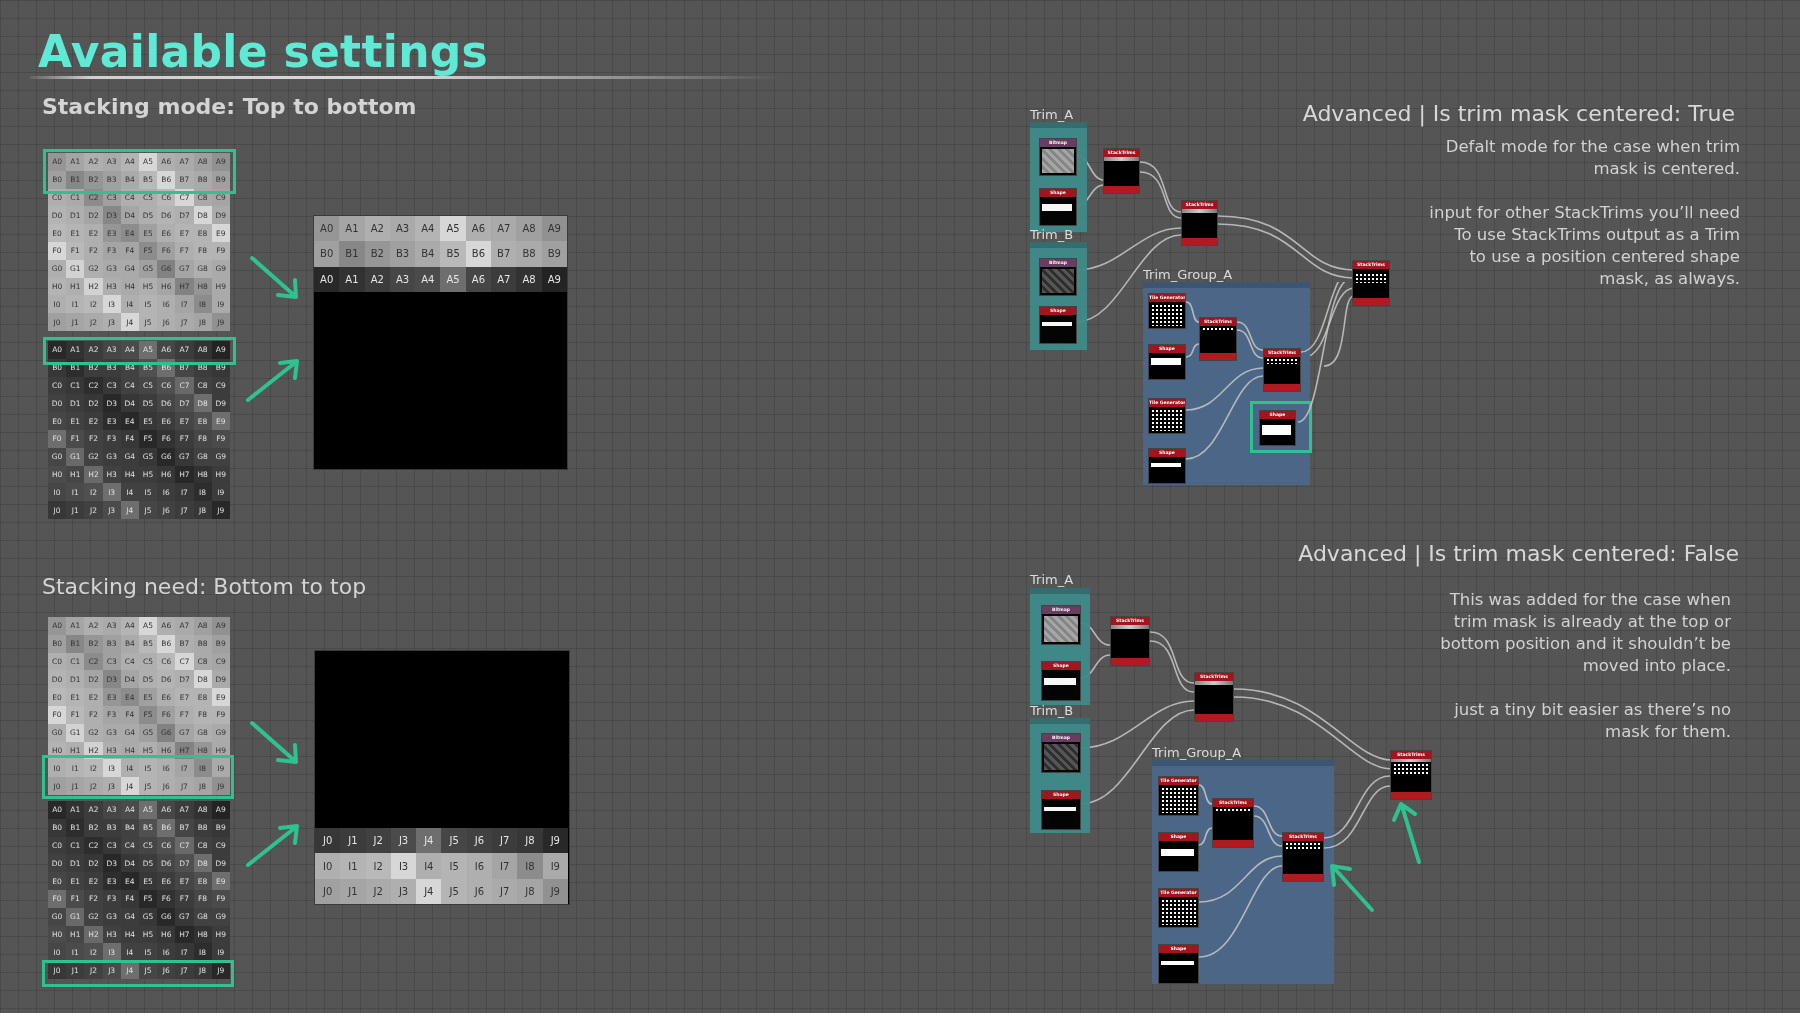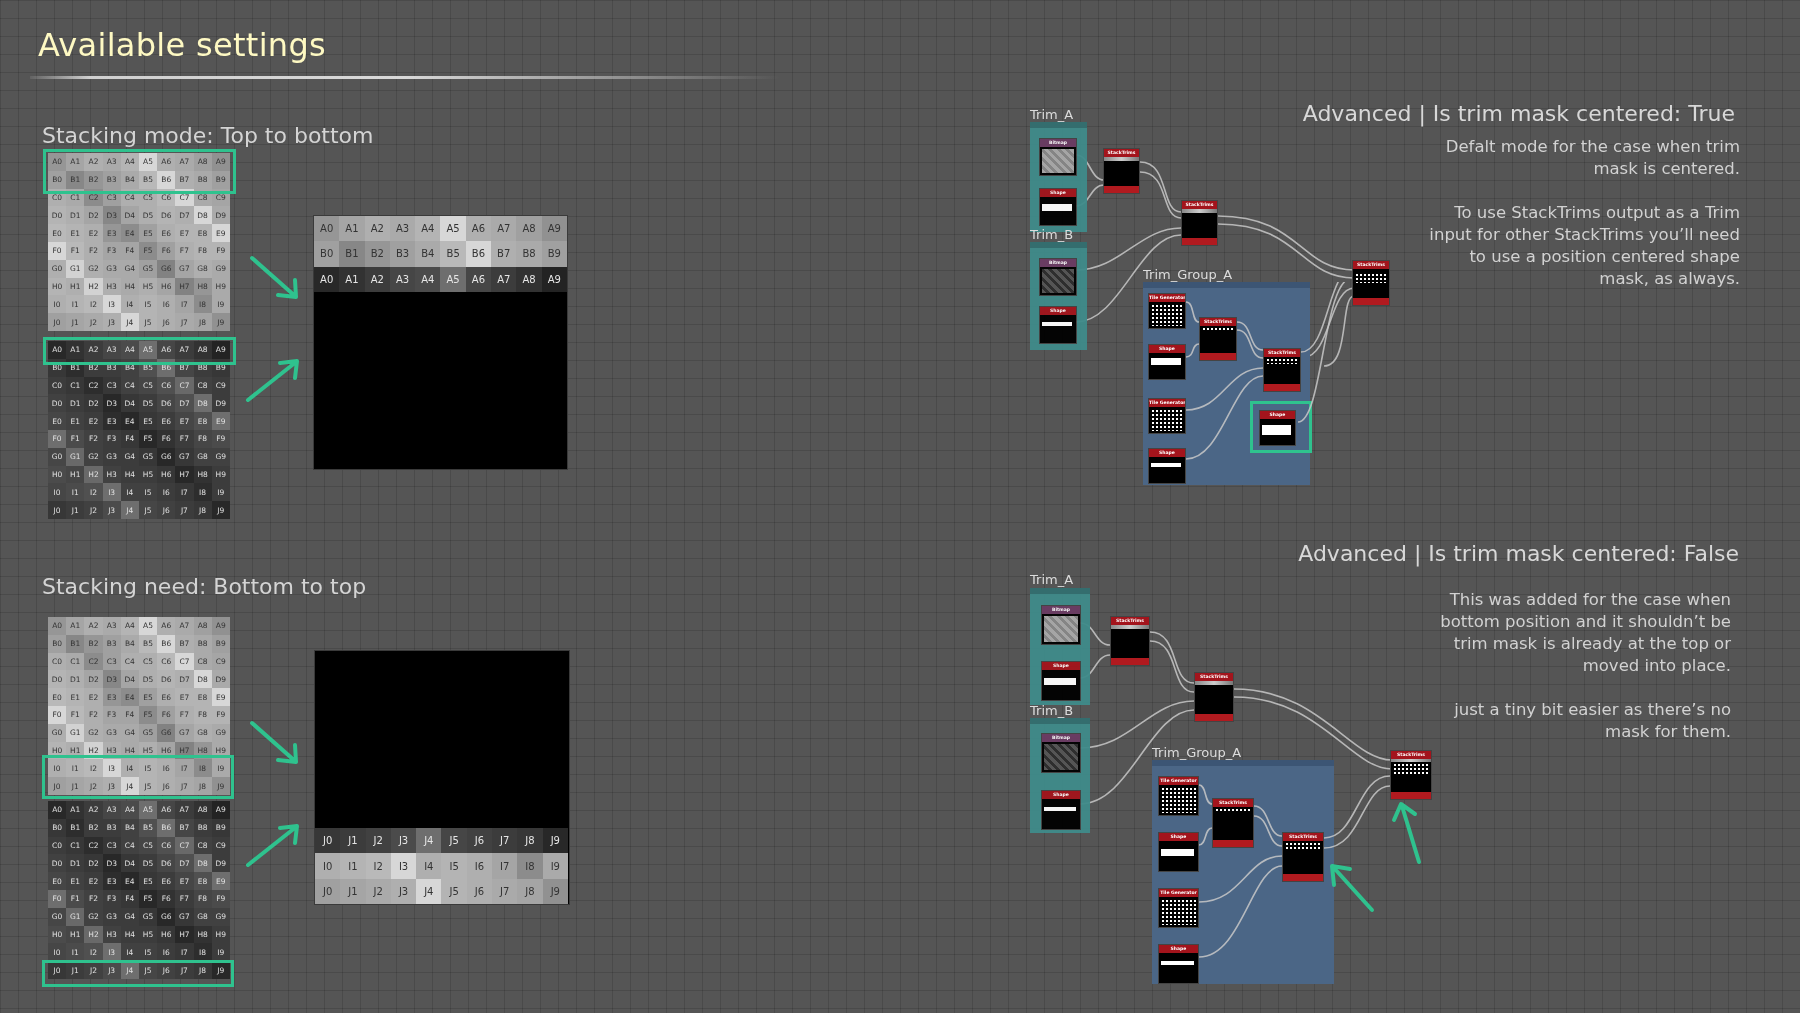--- a/index.html
+++ b/index.html
@@ -7,21 +7,21 @@
     width:1800px; height:1013px; overflow:hidden; position:relative;
     background-color:#555555;
     background-image:
       linear-gradient(to right, rgba(0,0,0,0.13) 1px, transparent 1px),
       linear-gradient(to bottom, rgba(0,0,0,0.13) 1px, transparent 1px);
     background-size:18px 18px;
     font-family:"DejaVu Sans", sans-serif;
     color:#d8d8d8;
   }
   .abs { position:absolute; }
-  .title { left:38px; top:26px; font-size:32px; color:#fef9c3; letter-spacing:0.3px; }
+  .title { left:38px; top:26px; font-size:44px; color:#5eead4; letter-spacing:0.3px;font-weight:bold; }
   .sep { left:30px; top:76px; width:750px; height:3px;
     background:linear-gradient(to right, rgba(220,220,220,0.1), #cfcfcf 8%, #d8d8d8 50%, rgba(200,200,200,0.5) 80%, rgba(200,200,200,0)); }
   .h2 { font-size:22px; color:#d4d4d4; }
   .grid { display:grid; grid-template-columns:repeat(10, 18.2px); }
   .cell { height:17.8px; font-size:7.5px; display:flex; align-items:center; justify-content:center; }
   .hl { border:3px solid #2fc28e; box-sizing:border-box; }
   .panel { background:#000; border:1px solid #3a3a3a; box-sizing:border-box; overflow:hidden; }
   .rgrid { display:grid; grid-template-columns:repeat(10, 25.3px); }
   .rcell { height:25.3px; font-size:10px; display:flex; align-items:center; justify-content:center; }
   .arrow { stroke:#2fc28e; stroke-width:4; fill:none; stroke-linecap:round; stroke-linejoin:round; }
@@ -47,21 +47,21 @@
   .para { font-size:16.5px; line-height:22px; color:#d2d2d2; text-align:right; }
   .wire { stroke:#c8c8c8; stroke-width:1.6; fill:none; opacity:0.85; }
   .hl-node { border:3px solid #2fc28e; box-sizing:border-box; }
 </style>
 </head>
 <body>
 
 <div class="abs title">Available settings</div>
 <div class="abs sep"></div>
 
-<div class="abs h2" style="left:42px; top:123px;">Stacking mode: Top to bottom</div>
+<div class="abs h2" style="left:42px; top:94px;font-weight:bold;">Stacking mode: Top to bottom</div>
 
 <div class="abs grid" id="g1-light" style="left:48px; top:153px;">
     <div class="cell" style="background: rgb(150, 150, 150); color: rgb(51, 51, 51);">A0</div>
     <div class="cell" style="background: rgb(165, 165, 165); color: rgb(51, 51, 51);">A1</div>
     <div class="cell" style="background: rgb(175, 175, 175); color: rgb(51, 51, 51);">A2</div>
     <div class="cell" style="background: rgb(170, 170, 170); color: rgb(51, 51, 51);">A3</div>
     <div class="cell" style="background: rgb(180, 180, 180); color: rgb(51, 51, 51);">A4</div>
     <div class="cell" style="background: rgb(215, 215, 215); color: rgb(51, 51, 51);">A5</div>
     <div class="cell" style="background: rgb(175, 175, 175); color: rgb(51, 51, 51);">A6</div>
     <div class="cell" style="background: rgb(170, 170, 170); color: rgb(51, 51, 51);">A7</div>
@@ -550,22 +550,22 @@
       <div class="rcell" style="background: rgb(165, 165, 165); color: rgb(51, 51, 51);">J8</div>
       <div class="rcell" style="background: rgb(145, 145, 145); color: rgb(51, 51, 51);">J9</div>
     </div>
 </div>
 
 <div class="abs adv-title" style="right:65px; top:101px;">Advanced | Is trim mask centered: True</div>
 <div class="abs para" style="right:60px; top:136px; width:420px;">
   <div>Defalt mode for the case when trim</div>
   <div>mask is centered.</div>
   <div style="height:22px"></div>
+  <div>input for other StackTrims you’ll need</div>
   <div>To use StackTrims output as a Trim</div>
-  <div>input for other StackTrims you’ll need</div>
   <div>to use a position centered shape</div>
   <div>mask, as always.</div>
 </div>
 
 <svg class="abs" style="left:1020px; top:100px;" width="400" height="400">
   <path class="wire" d="M56 55 C70 55,70 80,84 80"></path>
   <path class="wire" d="M56 106 C70 106,70 85,84 85"></path>
   <path class="wire" d="M120 62 C150 62,140 112,161 112"></path>
   <path class="wire" d="M120 72 C150 72,140 118,161 118"></path>
   <path class="wire" d="M56 170 C100 170,120 128,161 128"></path>
@@ -657,22 +657,22 @@
   <path class="wire" d="M94 48 C110 48,105 76,120 76"></path>
   <path class="wire" d="M43 128 C80 128,85 86,120 86"></path>
   <path class="wire" d="M43 177 C80 177,90 94,120 94"></path>
   <path class="wire" d="M158 70 C185 70,185 -12,209 -12"></path>
   <path class="wire" d="M155 140 C180 140,180 -4,209 -4"></path>
 </svg>
 
 <div class="abs adv-title" style="right:61px; top:541px;">Advanced | Is trim mask centered: False</div>
 <div class="abs para" style="right:69px; top:589px; width:420px;">
   <div>This was added for the case when</div>
+  <div>trim mask is already at the top or</div>
   <div>bottom position and it shouldn’t be</div>
-  <div>trim mask is already at the top or</div>
   <div>moved into place.</div>
   <div style="height:22px"></div>
   <div>just a tiny bit easier as there’s no</div>
   <div>mask for them.</div>
 </div>
 
 <svg class="abs" style="left:1020px; top:565px;" width="440" height="300">
   <path class="wire" d="M60 58 C75 58,75 80,90 80"></path>
   <path class="wire" d="M60 113 C75 113,75 90,90 90"></path>
   <path class="wire" d="M130 67 C160 67,150 118,174 118"></path>

